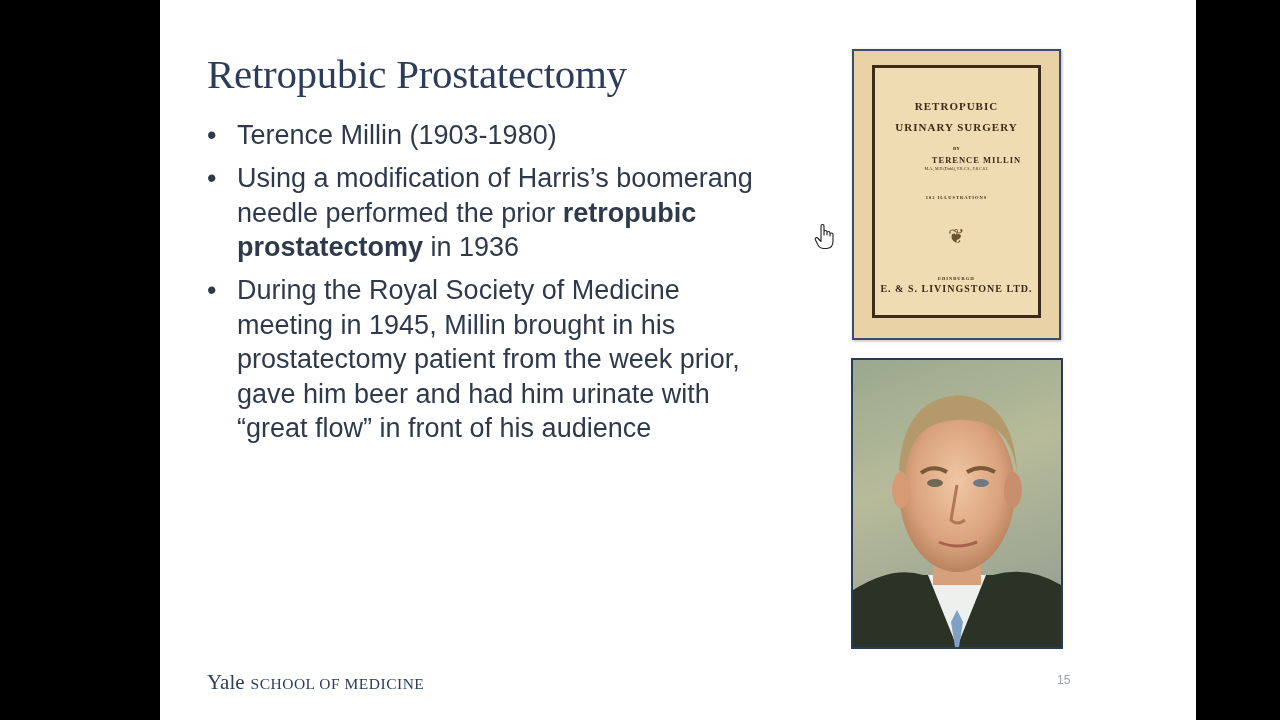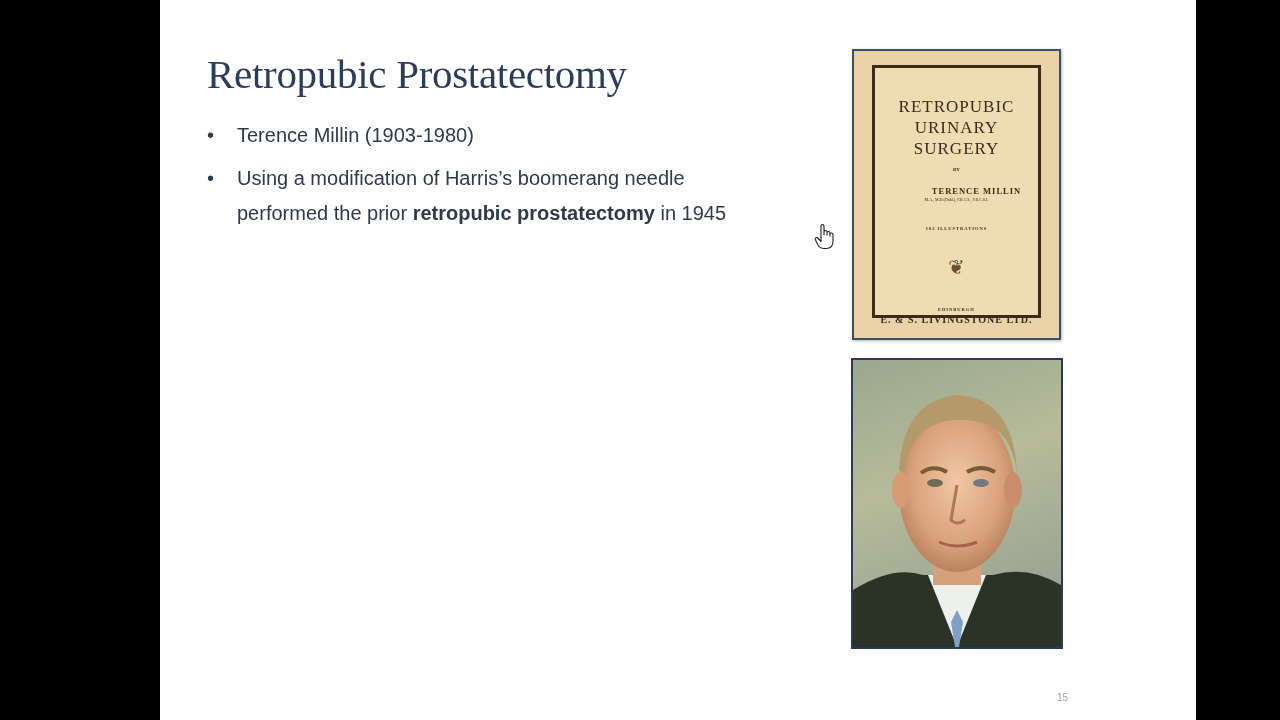--- a/index.html
+++ b/index.html
@@ -1,49 +1,50 @@
 <!DOCTYPE html>
 <html><head>
 <meta charset="utf-8">
 <style>
   html, body { margin: 0; padding: 0; }
   body { width: 1280px; height: 720px; background: #000; position: relative; overflow: hidden; }
   .slide { position: absolute; left: 160px; top: 0; width: 1036px; height: 720px; background: #ffffff; }
   .title { position: absolute; left: 47px; top: 50px; font-family: "Liberation Serif", "DejaVu Serif", serif; font-size: 41px; color: #2b3c5c; letter-spacing: -0.3px; }
-  .bullets { position: absolute; left: 47px; top: 118px; width: 560px; font-family: "Liberation Sans", "DejaVu Sans", sans-serif; font-size: 20px; line-height: 34.5px; color: #2e3a4c; list-style: none; margin: 0; padding: 0; }
+  .bullets { position: absolute; left: 47px; top: 118px; width: 560px; font-family: "Liberation Sans", "DejaVu Sans", sans-serif; font-size: 27px; line-height: 34.5px; color: #2e3a4c; list-style: none; margin: 0; padding: 0; }
   .bullets li { position: relative; padding-left: 30px; margin-bottom: 8.5px; }
   .bullets li::before { content: "•"; position: absolute; left: 0; top: 0; }
   .bold { font-weight: bold; }
   .ul { text-decoration: underline; text-underline-offset: 3px; }
   .book { position: absolute; left: 692px; top: 49px; width: 209px; height: 291px; background: #e9d3a6; border: 2px solid #3a4d6c; box-sizing: border-box; box-shadow: 1px 1px 3px rgba(0,0,0,0.3); }
   .book-inner { position: absolute; left: 18px; top: 14px; right: 18px; bottom: 20px; border: 3px solid #3b2b18; box-sizing: border-box; background: #efdcb3; text-align: center; font-family: "Liberation Serif", "DejaVu Serif", serif; color: #3b2a18; }
-  .book-title { margin-top: 28px; font-size: 17px; font-weight: normal; line-height: 21px; letter-spacing: 1px; }
+  .book-title { margin-top: 28px; font-size: 11px; font-weight: bold; line-height: 21px; letter-spacing: 1px; }
   .book-by { font-size: 5px; margin-top: 8px; font-weight: bold; }
-  .book-author { font-size: 8.5px; font-weight: bold; letter-spacing: 1px; margin-top: 14px; padding-left: 40px; }
+  .book-author { font-size: 8.5px; font-weight: bold; letter-spacing: 1px; margin-top: 4px; padding-left: 40px; }
   .book-degrees { font-size: 4px; margin-top: 1px; }
   .book-ill { font-size: 4.5px; font-weight: bold; letter-spacing: 1px; margin-top: 24px; }
   .book-emblem { font-size: 20px; margin-top: 24px; color: #6b5130; }
   .book-city { font-size: 4.5px; font-weight: bold; letter-spacing: 1px; margin-top: 28px; }
   .book-pub { font-size: 10px; font-weight: bold; letter-spacing: 1px; margin-top: 2px; }
   .portrait { position: absolute; left: 691px; top: 358px; width: 212px; height: 291px; border: 2px solid #2b3a58; box-sizing: border-box; overflow: hidden; background: linear-gradient(160deg, #9aa88e 0%, #b7bb9a 40%, #8f9a90 100%); }
   .footer-logo { position: absolute; left: 47px; top: 670px; font-family: "Liberation Serif", "DejaVu Serif", serif; color: #2b3c5c; }
   .footer-logo .yale { font-size: 21px; }
   .footer-logo .som { font-size: 15.5px; letter-spacing: 0.5px; margin-left: 2px; }
-  .page-number { position: absolute; left: 897px; top: 692px; font-family: "Liberation Sans", "DejaVu Sans", sans-serif; font-size: 10px; color: #9aa0a8; }
+  .page-number { position: absolute; left: 897px; top: 673px; font-family: "Liberation Sans", "DejaVu Sans", sans-serif; font-size: 12px; color: #9aa0a8; }
   .cursor { position: absolute; left: 814px; top: 224px; width: 22px; height: 26px; }
 </style>
 </head>
 <body>
 
 <div class="slide">
   <div class="title">Retropubic Prostatectomy</div>
 
   <ul class="bullets">
     <li><span>Terence Millin (1903-1980)</span></li>
-    <li><span>Using a modification of Harris’s boomerang needle performed the prior </span><span class="bold">retropubic prostatectomy</span><span> in 1945</span></li>
+    <li><span>Using a modification of Harris’s boomerang needle performed the prior </span><span class="bold">retropubic prostatectomy</span><span> in 1936</span></li>
+    <li><span>During the Royal Society of Medicine meeting in 1945, Millin brought in his prostatectomy patient from the week prior, gave him beer and had him urinate with “great flow” in front of his audience</span></li>
   </ul>
 
   <div class="book">
     <div class="book-inner">
       <div class="book-title">
         <div>RETROPUBIC</div>
         <div>URINARY SURGERY</div>
       </div>
       <div class="book-by">BY</div>
       <div class="book-author">TERENCE MILLIN</div>
@@ -74,19 +75,23 @@
       <ellipse cx="160" cy="130" rx="9" ry="18" fill="#c98e6b"></ellipse>
       <path d="M68 113 Q80 104 94 112" stroke="#7a5a3a" stroke-width="4" fill="none"></path>
       <path d="M114 112 Q128 104 142 112" stroke="#7a5a3a" stroke-width="4" fill="none"></path>
       <ellipse cx="82" cy="123" rx="8" ry="4" fill="#6f6a55"></ellipse>
       <ellipse cx="128" cy="123" rx="8" ry="4" fill="#6f7a80"></ellipse>
       <path d="M104 125 L98 160 Q104 166 112 160" stroke="#b07658" stroke-width="3" fill="none"></path>
       <path d="M86 182 Q104 190 124 182" stroke="#a8624c" stroke-width="3" fill="none"></path>
     </svg>
   </div>
 
+  <div class="footer-logo">
+    <span class="yale">Yale</span>
+    <span class="som">SCHOOL OF MEDICINE</span>
+  </div>
 
   <div class="page-number">15</div>
 </div>
 
 <svg class="cursor" viewBox="0 0 22 26">
   <path d="M7 2 Q7 0.5 8.5 0.5 Q10 0.5 10 2 L10 11 L10 8 Q10 6.5 11.5 6.5 Q13 6.5 13 8 L13 11 L13 9 Q13 7.5 14.5 7.5 Q16 7.5 16 9 L16 12 L16 10.5 Q16 9 17.5 9 Q19 9 19 10.5 L19 17 Q19 24 13 24.5 L10 24.5 Q6 24.5 4 21 L1.5 16 Q0.8 14.5 2 13.8 Q3.2 13.2 4.2 14.5 L7 17.5 Z" fill="#ffffff" stroke="#222" stroke-width="1.1" stroke-linejoin="round"></path>
 </svg>
 
 </body></html>

